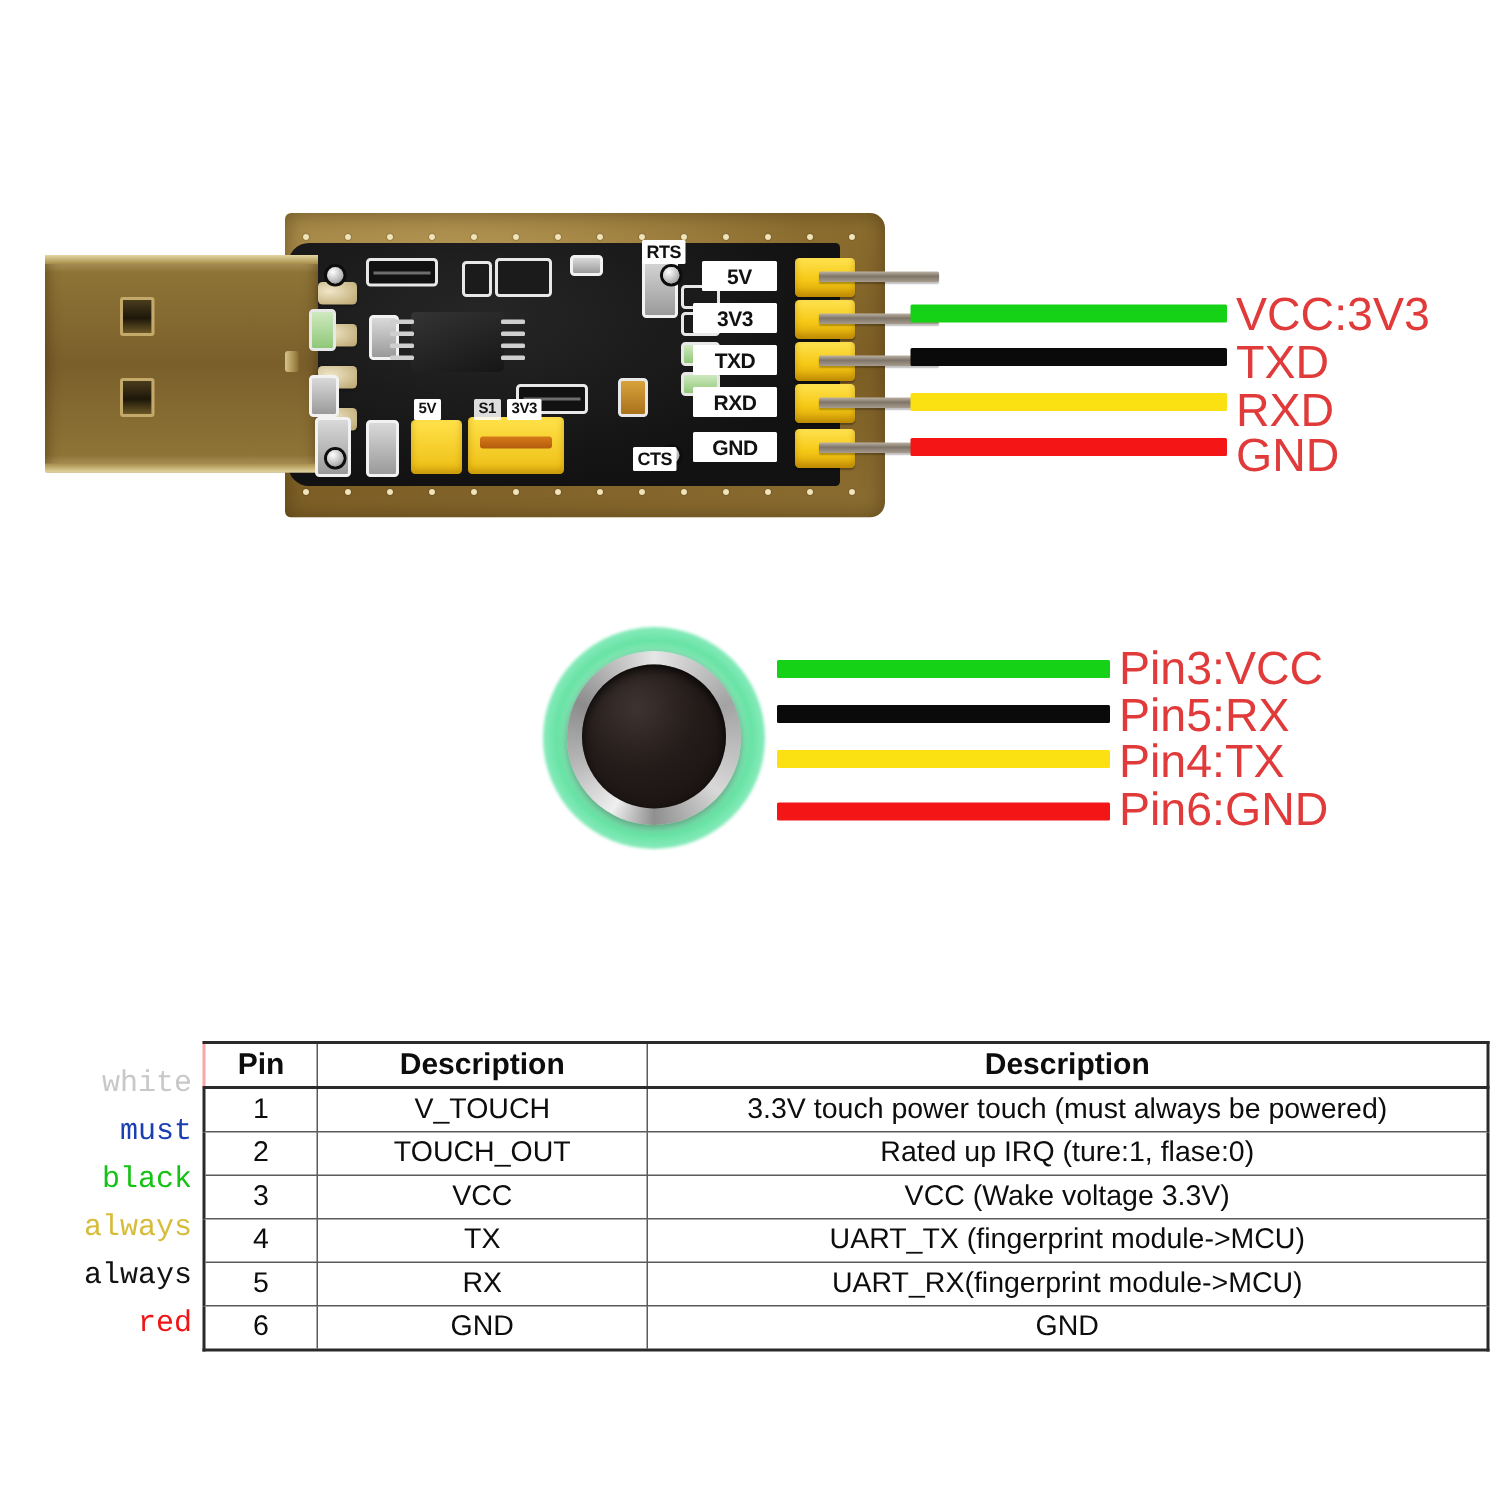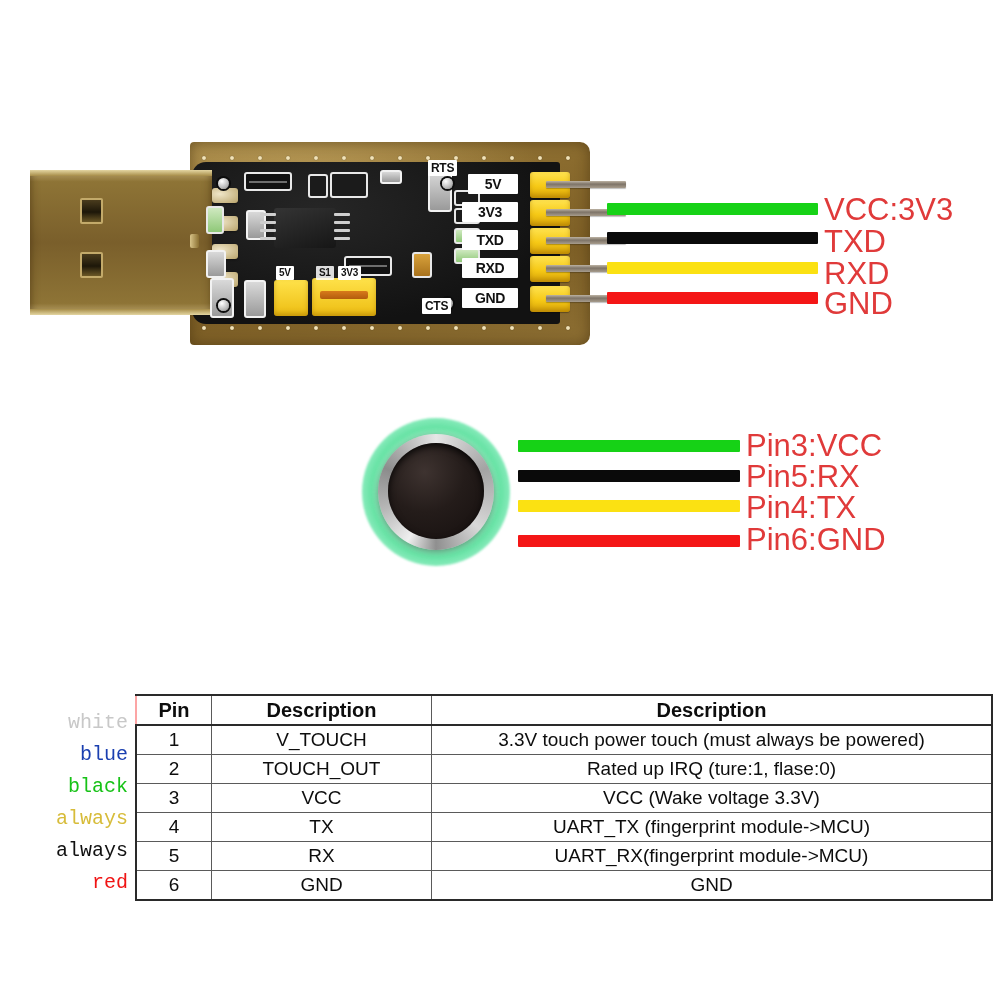--- a/index.html
+++ b/index.html
@@ -467,21 +467,21 @@
 <div class="wire yellow" style="left:518px;top:500px;width:222px"></div>
 <div class="wire red" style="left:518px;top:535px;width:222px"></div>
 
 <span class="callout" style="left:746px;top:430px">Pin3:VCC</span>
 <span class="callout" style="left:746px;top:461px">Pin5:RX</span>
 <span class="callout" style="left:746px;top:492px">Pin4:TX</span>
 <span class="callout" style="left:746px;top:524px">Pin6:GND</span>
 
 <div class="abs" style="left:0px;top:713px;width:128px;height:190px">
   <span class="colorword" style="top:0px;color:#c8c8c8">white</span>
-  <span class="colorword" style="top:32px;color:#1a3fb0">blue</span>
+  <span class="colorword" style="top:32px;color:#1a3fb0">must</span>
   <span class="colorword" style="top:64px;color:#17c217">black</span>
   <span class="colorword" style="top:96px;color:#d7bc3a">always</span>
   <span class="colorword" style="top:128px;color:#111111">always</span>
   <span class="colorword" style="top:160px;color:#f01414">red</span>
 </div>
 
 <table id="pin-table">
   <thead>
     <tr>
       <th class="col-pin">Pin</th>

